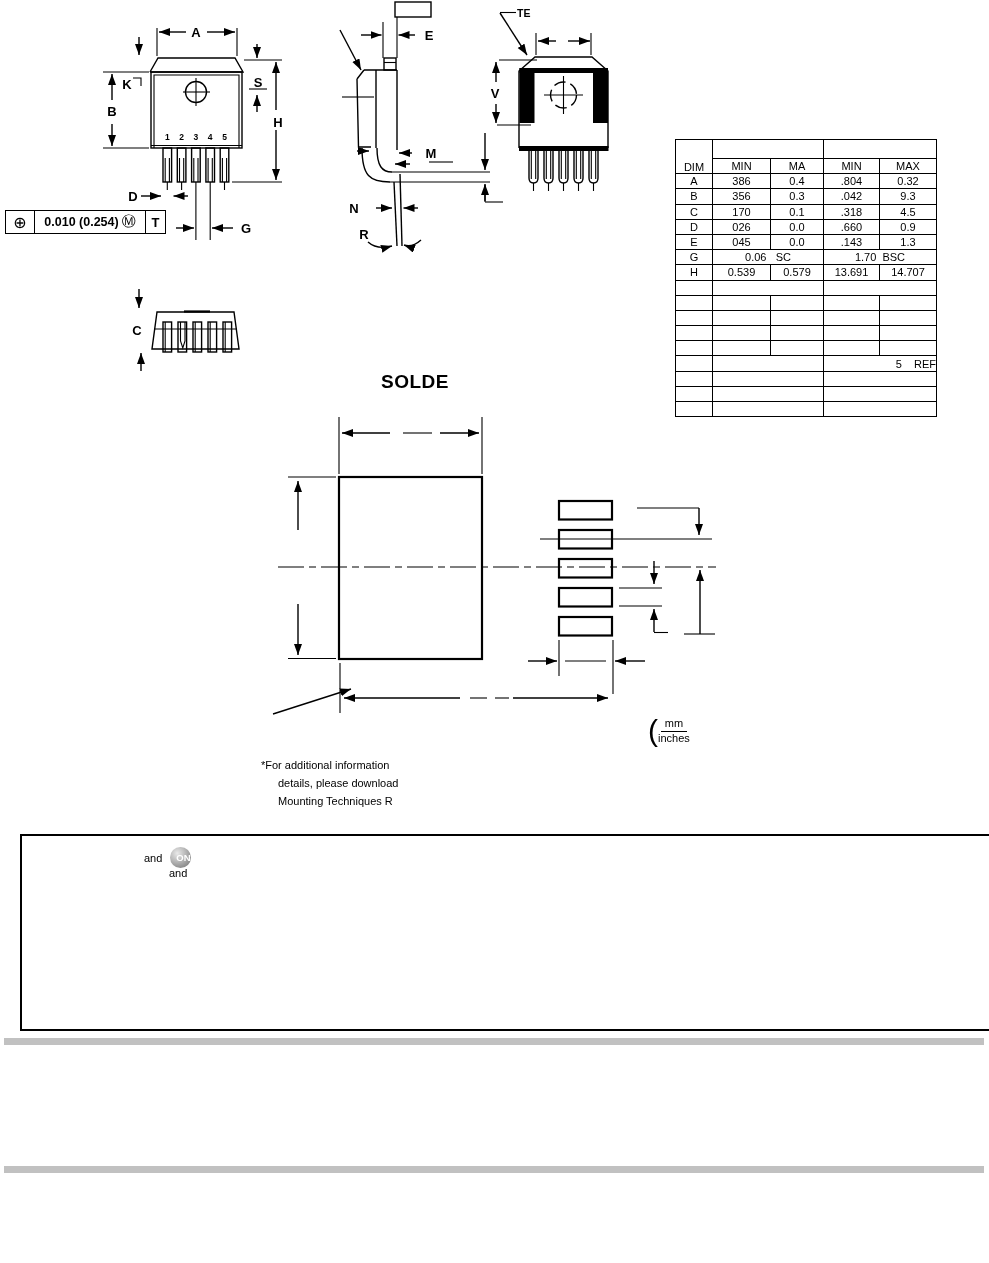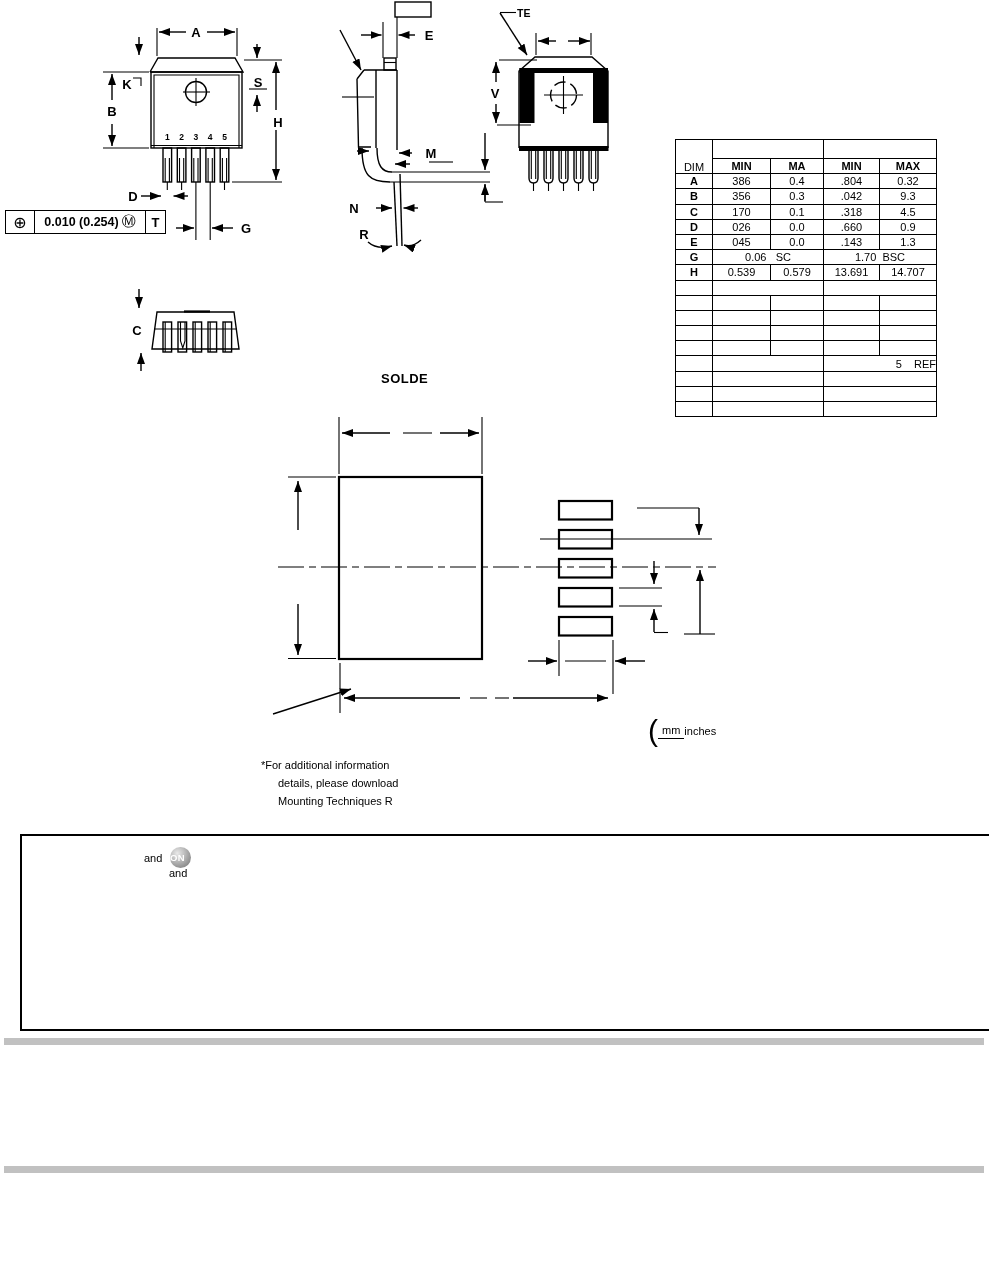--- a/index.html
+++ b/index.html
@@ -8,50 +8,50 @@
   svg text{font-family:"Liberation Sans",sans-serif;font-weight:bold;font-size:13px;fill:#000}
   svg .pin{font-size:8.5px}
   svg .sm{font-size:10.5px}
   .ln{stroke:#000;stroke-width:1.4;fill:none}
   .thin{stroke:#000;stroke-width:1.1;fill:none}
   .thk{stroke:#000;stroke-width:2.2;fill:none}
   .blk{fill:#000;stroke:none}
   
   #dimtable{position:absolute;left:675px;top:139px;border-collapse:collapse;table-layout:fixed;width:261px}
   #dimtable td{border:1px solid #000;padding:0;font-size:11px;line-height:12px;text-align:center;height:14.2px;overflow:hidden}
-  #dimtable td.b{font-weight:bold}
+  #dimtable td.b{font-weight:normal}
   #dimtable td.pre{white-space:pre}
   #dimtable td.refcell{text-align:right;white-space:pre;padding-left:26px}
   #dimtable tr.r0 td{height:18px}
   #dimtable td.dimhead{vertical-align:bottom;font-weight:normal}
   
   #tolframe{position:absolute;left:5px;top:210px;width:161px;height:24px;border:1.6px solid #000;
     display:flex;align-items:stretch;box-sizing:border-box;font-weight:bold}
   #tolframe .c{display:flex;align-items:center;justify-content:center}
   #tolframe .c1{width:28px;font-size:16px;font-weight:normal}
   #tolframe .c2{width:110px;border-left:1.6px solid #000;font-size:12.5px;gap:3px}
   #tolframe .c3{flex:1;border-left:1.6px solid #000;font-size:13px}
   #tolframe .mod{font-size:14px;font-weight:normal}
   
-  #soldertitle{position:absolute;left:381px;top:371px;font-size:13px;font-weight:bold;letter-spacing:.5px}
+  #soldertitle{position:absolute;left:381px;top:371px;font-size:19px;font-weight:bold;letter-spacing:.5px}
   
   #units{position:absolute;left:648px;top:716px;display:flex;align-items:center}
   #units .paren{font-size:30px;font-weight:300;line-height:30px}
-  #units .frac{display:flex;flex-direction:row;align-items:center;font-size:11px;line-height:13px}
+  #units .frac{display:flex;flex-direction:column;align-items:center;font-size:11px;line-height:13px}
   #units .frac .top{border-bottom:1.2px solid #000;padding:0 4px 1px 4px}
   
   #footnote{position:absolute;left:261px;top:756px;font-size:11px;line-height:18px}
   #footnote .ind{padding-left:17px}
   
   #footerbox{position:absolute;left:20px;top:834px;width:971px;height:193px;border:2.2px solid #000}
   #footerbox .and1{position:absolute;left:122px;top:16px;font-size:11px}
   #footerbox .and2{position:absolute;left:147px;top:31px;font-size:11px}
   #onlogo{position:absolute;left:148px;top:11px;width:21px;height:21px;border-radius:50%;
     background:radial-gradient(circle at 35% 30%, #e9e9e9 0%, #b9b9b9 40%, #8d8d8d 75%, #7c7c7c 100%);
-    display:flex;align-items:center;justify-content:flex-start;color:#fff;font-weight:bold;font-size:9.5px;letter-spacing:.3px}
+    display:flex;align-items:center;justify-content:flex-end;color:#fff;font-weight:bold;font-size:9.5px;letter-spacing:.3px}
   .graybar{position:absolute;left:4px;width:980px;height:6.5px;background:#c1c1c1}
   #graybar1{top:1038px}
   #graybar2{top:1166px}
 </style>
 </head>
 <body>
 
 <svg class="abs" width="989" height="1263" viewBox="0 0 989 1263" style="left:0;top:0">
   <defs>
     <marker id="ah" markerUnits="userSpaceOnUse" markerWidth="12" markerHeight="9" refX="11" refY="4" orient="auto">

